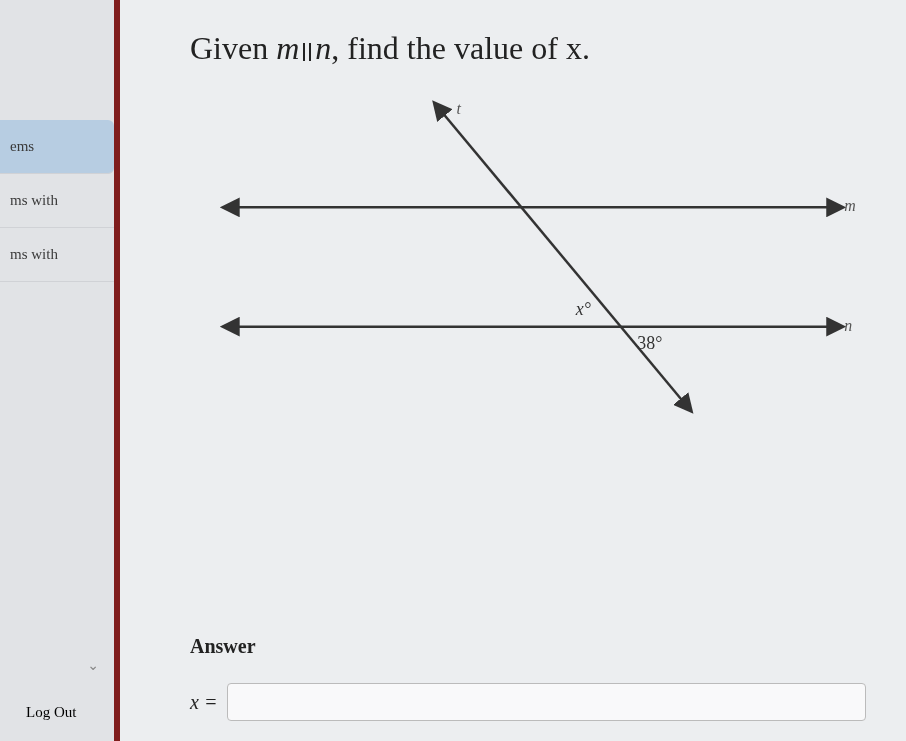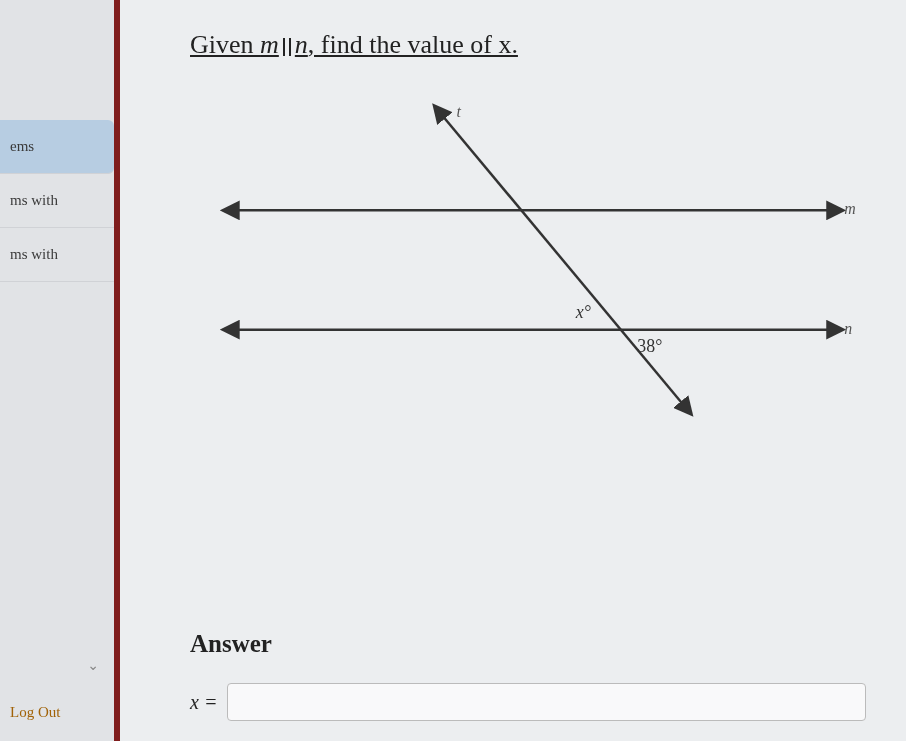--- a/index.html
+++ b/index.html
@@ -31,50 +31,48 @@
       border-radius: 0 6px 6px 0;
     }
     .sidebar-spacer { flex: 1; }
     .chevron {
       text-align: right;
       padding: 10px 15px;
       color: #888;
       font-size: 14px;
     }
     .logout {
-      color: #a16207;
-      padding: 20px 10px;
+      color: #000000;
+      padding: 20px 26px;
       font-size: 15px;
       cursor: pointer;
     }
     .main {
       flex: 1;
       background: #eceef0;
       padding: 30px 40px 20px 70px;
       display: flex;
       flex-direction: column;
     }
     .question {
-      font-size: 26px;
+      font-size: 32px;
       color: #222;
-      margin-bottom: 10px;
-      text-decoration: underline;
     }
     .math-it { font-style: italic; font-family: 'Times New Roman', serif; }
     .diagram-area {
       flex: 1;
       position: relative;
       margin: 20px 0 10px 0;
     }
     .diagram-svg {
       width: 100%;
       height: 360px;
     }
     .answer-label {
-      font-size: 25px;
+      font-size: 20px;
       font-weight: bold;
       color: #222;
       margin-bottom: 25px;
       font-family: Georgia, serif;
     }
     .answer-row {
       display: flex;
       align-items: center;
       gap: 10px;
     }

